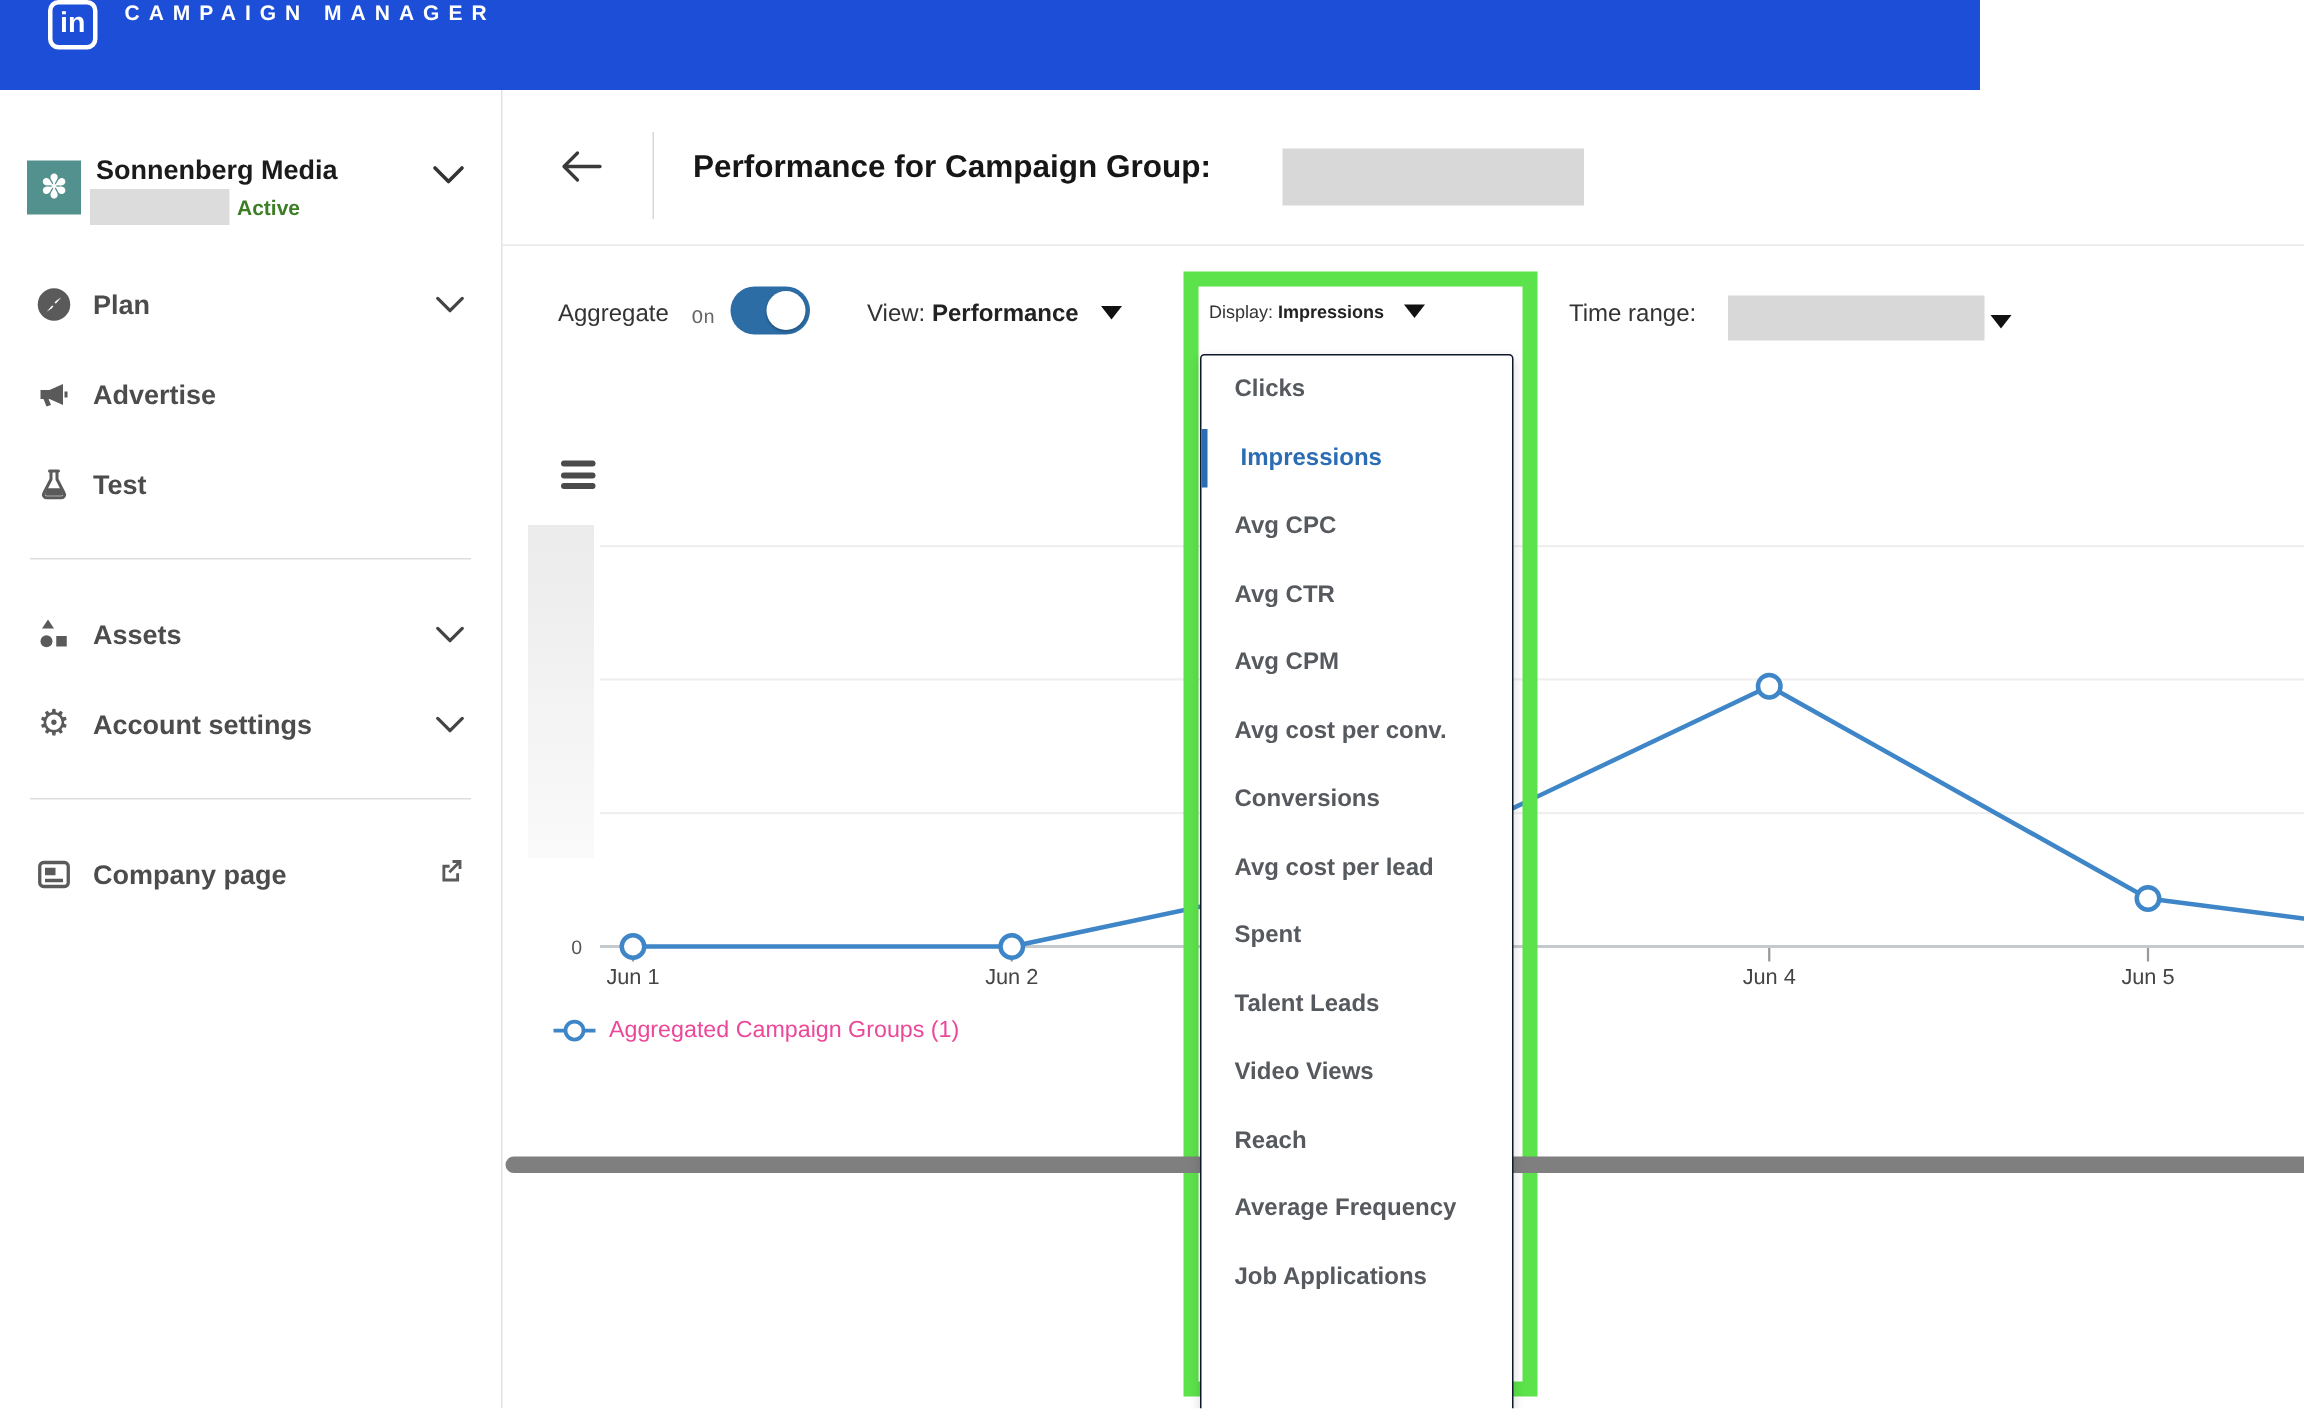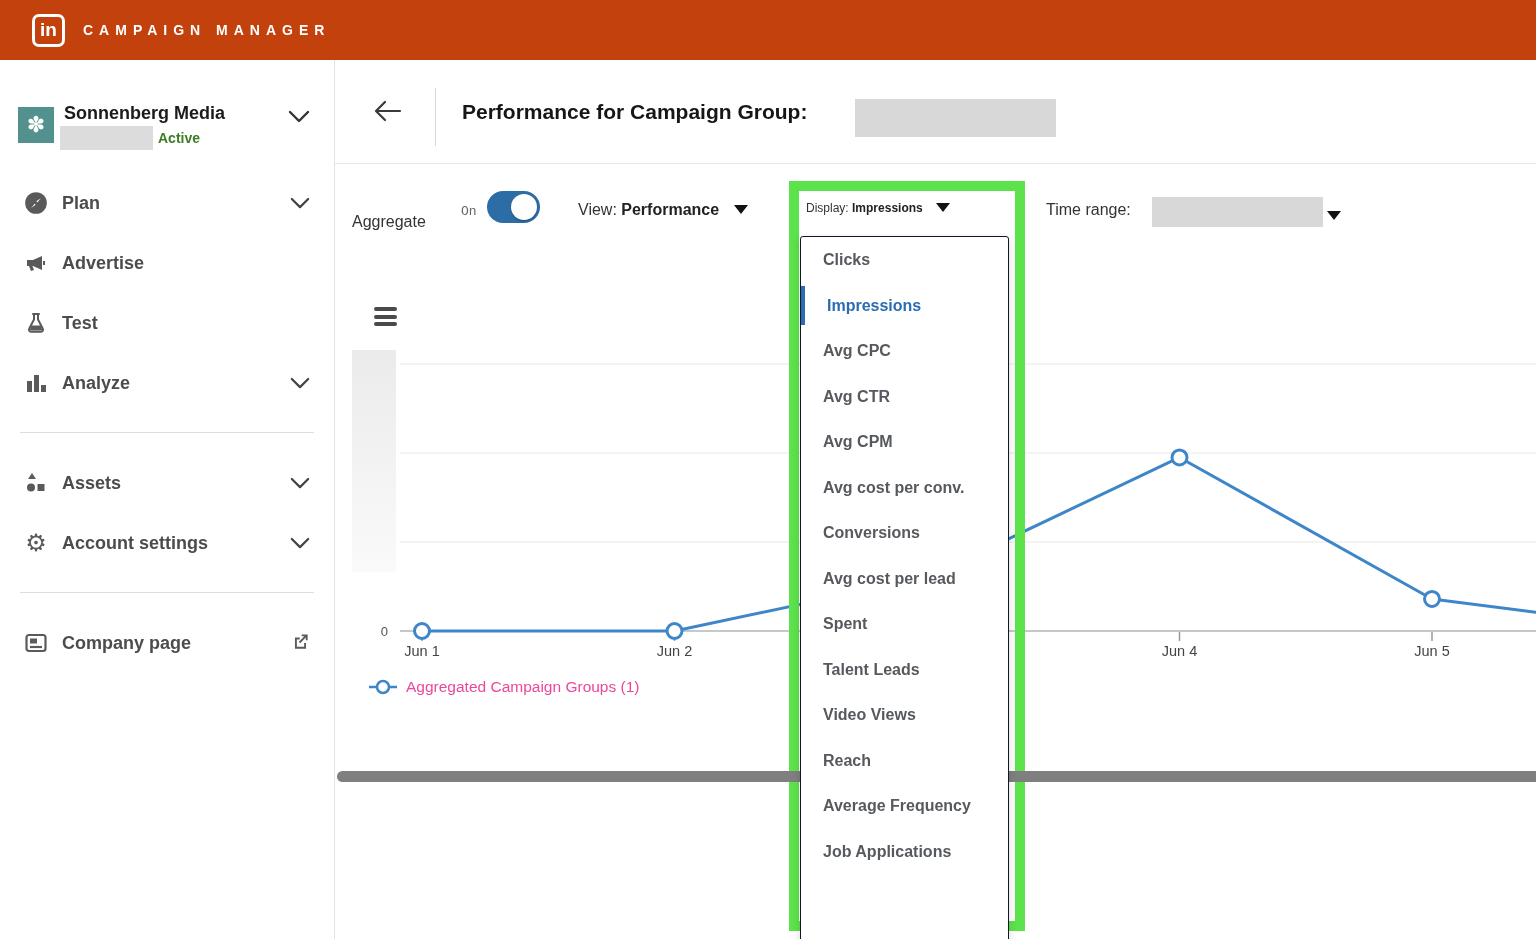--- a/index.html
+++ b/index.html
@@ -1,21 +1,21 @@
 <!DOCTYPE html>
 <html><head>
 <meta charset="utf-8">
 <style>
   html,body{margin:0;padding:0;background:#fff;}
   .stage{position:relative;width:1536px;height:939px;overflow:hidden;
          font-family:"Liberation Sans",sans-serif;background:#fff;}
 
   
-  .topbar{position:absolute;left:0;top:0;width:1536px;height:60px;background:#c2410c;
-          display:flex;align-items:center;z-index:6;}
+  .topbar{position:absolute;left:0;top:0;width:1320px;height:60px;background:#1d4ed8;
+          display:flex;align-items:flex-start;z-index:6;}
   .logo-box{width:33px;height:33px;margin-left:32px;border:3px solid #fff;border-radius:7px;
             display:flex;align-items:center;justify-content:center;box-sizing:border-box;}
   .logo-box span{color:#fff;font-size:19px;font-weight:bold;line-height:1;margin-top:-2px;}
   .brand{color:#fff;font-size:14px;font-weight:600;letter-spacing:6px;margin-left:18px;}
 
   
   .sidebar{position:absolute;left:0;top:60px;width:335px;height:879px;background:#fff;
            border-right:1px solid #e3e3e3;box-sizing:border-box;z-index:5;}
   .account{position:absolute;left:0;top:0;width:100%;height:105px;}
   .avatar{position:absolute;left:18px;top:47px;width:36px;height:36px;background:#53918e;
@@ -37,21 +37,21 @@
   .back-btn{position:absolute;left:371px;top:94px;width:34px;height:34px;color:#3a3a3a;
             display:flex;align-items:center;justify-content:center;cursor:pointer;}
   .hdr-divider{position:absolute;left:435px;top:88px;width:1px;height:58px;background:#d8d8d8;}
   .page-title{position:absolute;left:462px;top:100px;font-size:21px;font-weight:bold;color:#161616;}
   .title-redacted{position:absolute;left:855px;top:99px;width:201px;height:38px;background:#d8d8d8;}
   .hdr-sep{position:absolute;left:335px;top:163px;width:1201px;height:1px;background:#e8e8e8;}
 
   
   .ctl{position:absolute;top:201px;font-size:16px;color:#333;white-space:nowrap;}
   .ctl b{font-weight:bold;color:#222;}
-  .aggregate-label{left:352px;margin-top:12px;}
+  .aggregate-label{left:372px;}
   .on-label{left:461px;top:204px;font-size:13px;color:#666;font-family:Liberation Mono, monospace;}
   .toggle{position:absolute;left:487px;top:191px;width:53px;height:32px;background:#2d6da5;
           border-radius:16px;cursor:pointer;}
   .toggle .knob{position:absolute;right:3px;top:3px;width:26px;height:26px;background:#fff;
           border-radius:50%;box-shadow:0 1px 2px rgba(0,0,0,.3);}
   .view-ctl{left:578px;cursor:pointer;}
   .time-ctl{left:1046px;cursor:pointer;}
   .time-redacted{position:absolute;left:1152px;top:197px;width:171px;height:30px;background:#d8d8d8;}
   .time-caret{position:absolute;left:1327px;top:206px;}
   .caret{display:inline-block;width:0;height:0;border-left:7px solid transparent;
@@ -135,35 +135,20 @@
           <span class="nav-label">Advertise</span>
         </div>
         <div class="nav-item">
           <span class="nav-icon">
             <svg width="24" height="26" viewBox="0 0 24 24">
               <path d="M9 3h6M10 3.5v5L5.2 17.8A2 2 0 0 0 7 20.8h10a2 2 0 0 0 1.8-3L14 8.5v-5" fill="none" stroke="#5a5a5a" stroke-width="2" stroke-linecap="round" stroke-linejoin="round"></path>
               <path d="M7.6 14.5h8.8l1.6 3.6a1 1 0 0 1-.9 1.4H7a1 1 0 0 1-.9-1.4z" fill="#5a5a5a"></path>
             </svg>
           </span>
           <span class="nav-label">Test</span>
-        </div>
-        <div class="nav-item">
-          <span class="nav-icon">
-            <svg width="24" height="24" viewBox="0 0 24 24">
-              <rect x="3" y="10" width="5" height="11" fill="#5a5a5a"></rect>
-              <rect x="10" y="4" width="5" height="17" fill="#5a5a5a"></rect>
-              <rect x="17" y="14" width="5" height="7" fill="#5a5a5a"></rect>
-            </svg>
-          </span>
-          <span class="nav-label">Analyze</span>
-          <span class="chev">
-            <svg width="20" height="13" viewBox="0 0 22 14">
-              <path d="M2 2l9 9 9-9" fill="none" stroke="#444" stroke-width="2.4" stroke-linecap="round" stroke-linejoin="round"></path>
-            </svg>
-          </span>
         </div>
         <div class="nav-divider"></div>
         <div class="nav-item">
           <span class="nav-icon">
             <svg width="24" height="24" viewBox="0 0 24 24">
               <path d="M8 2l4 6H4z" fill="#5a5a5a"></path>
               <circle cx="7" cy="16.5" r="4" fill="#5a5a5a"></circle>
               <rect x="13.5" y="13" width="7" height="7" fill="#5a5a5a"></rect>
             </svg>
           </span>

